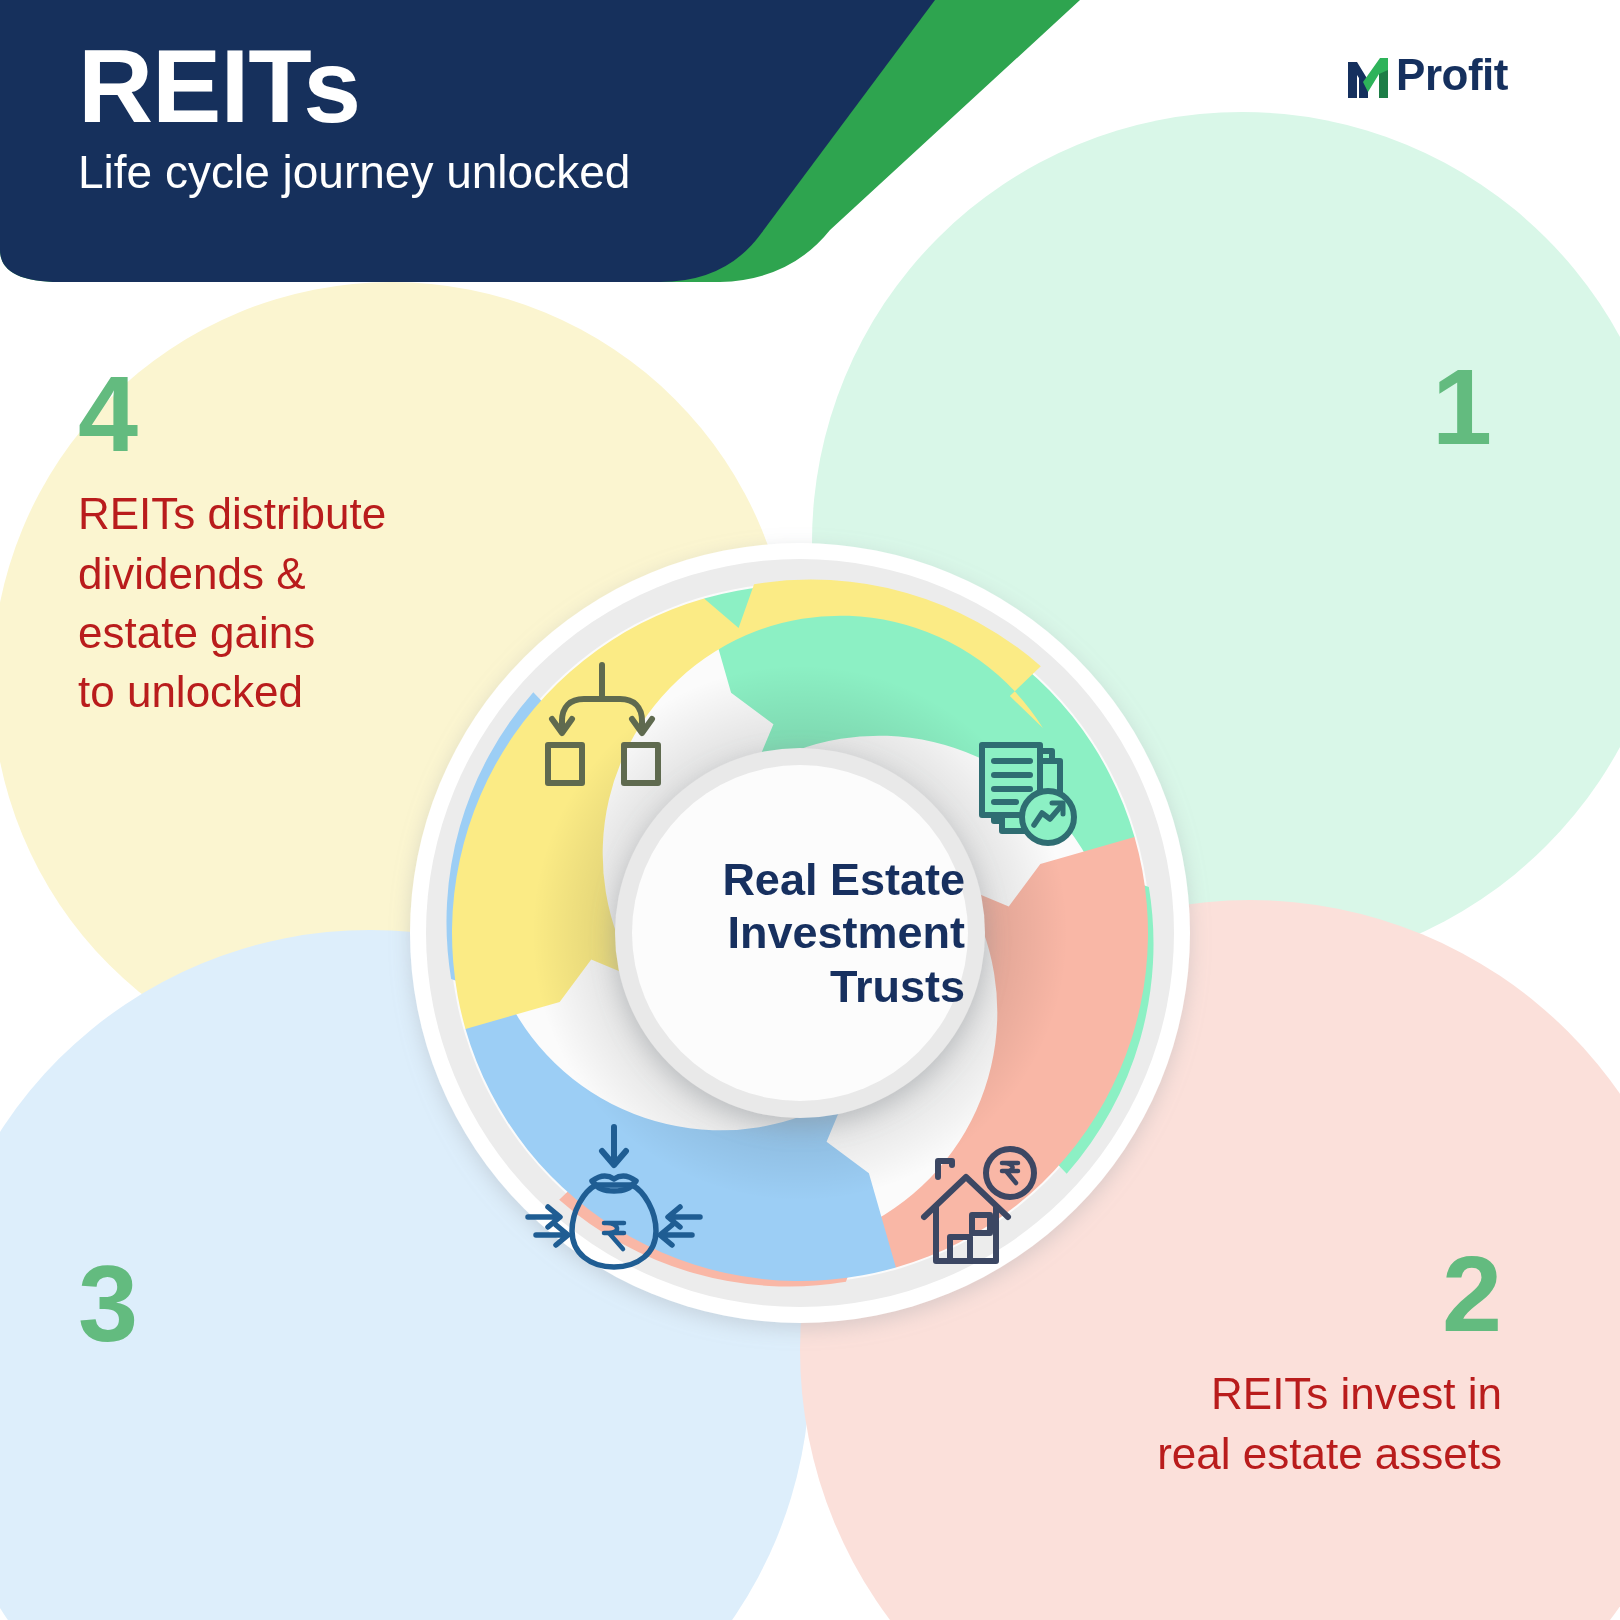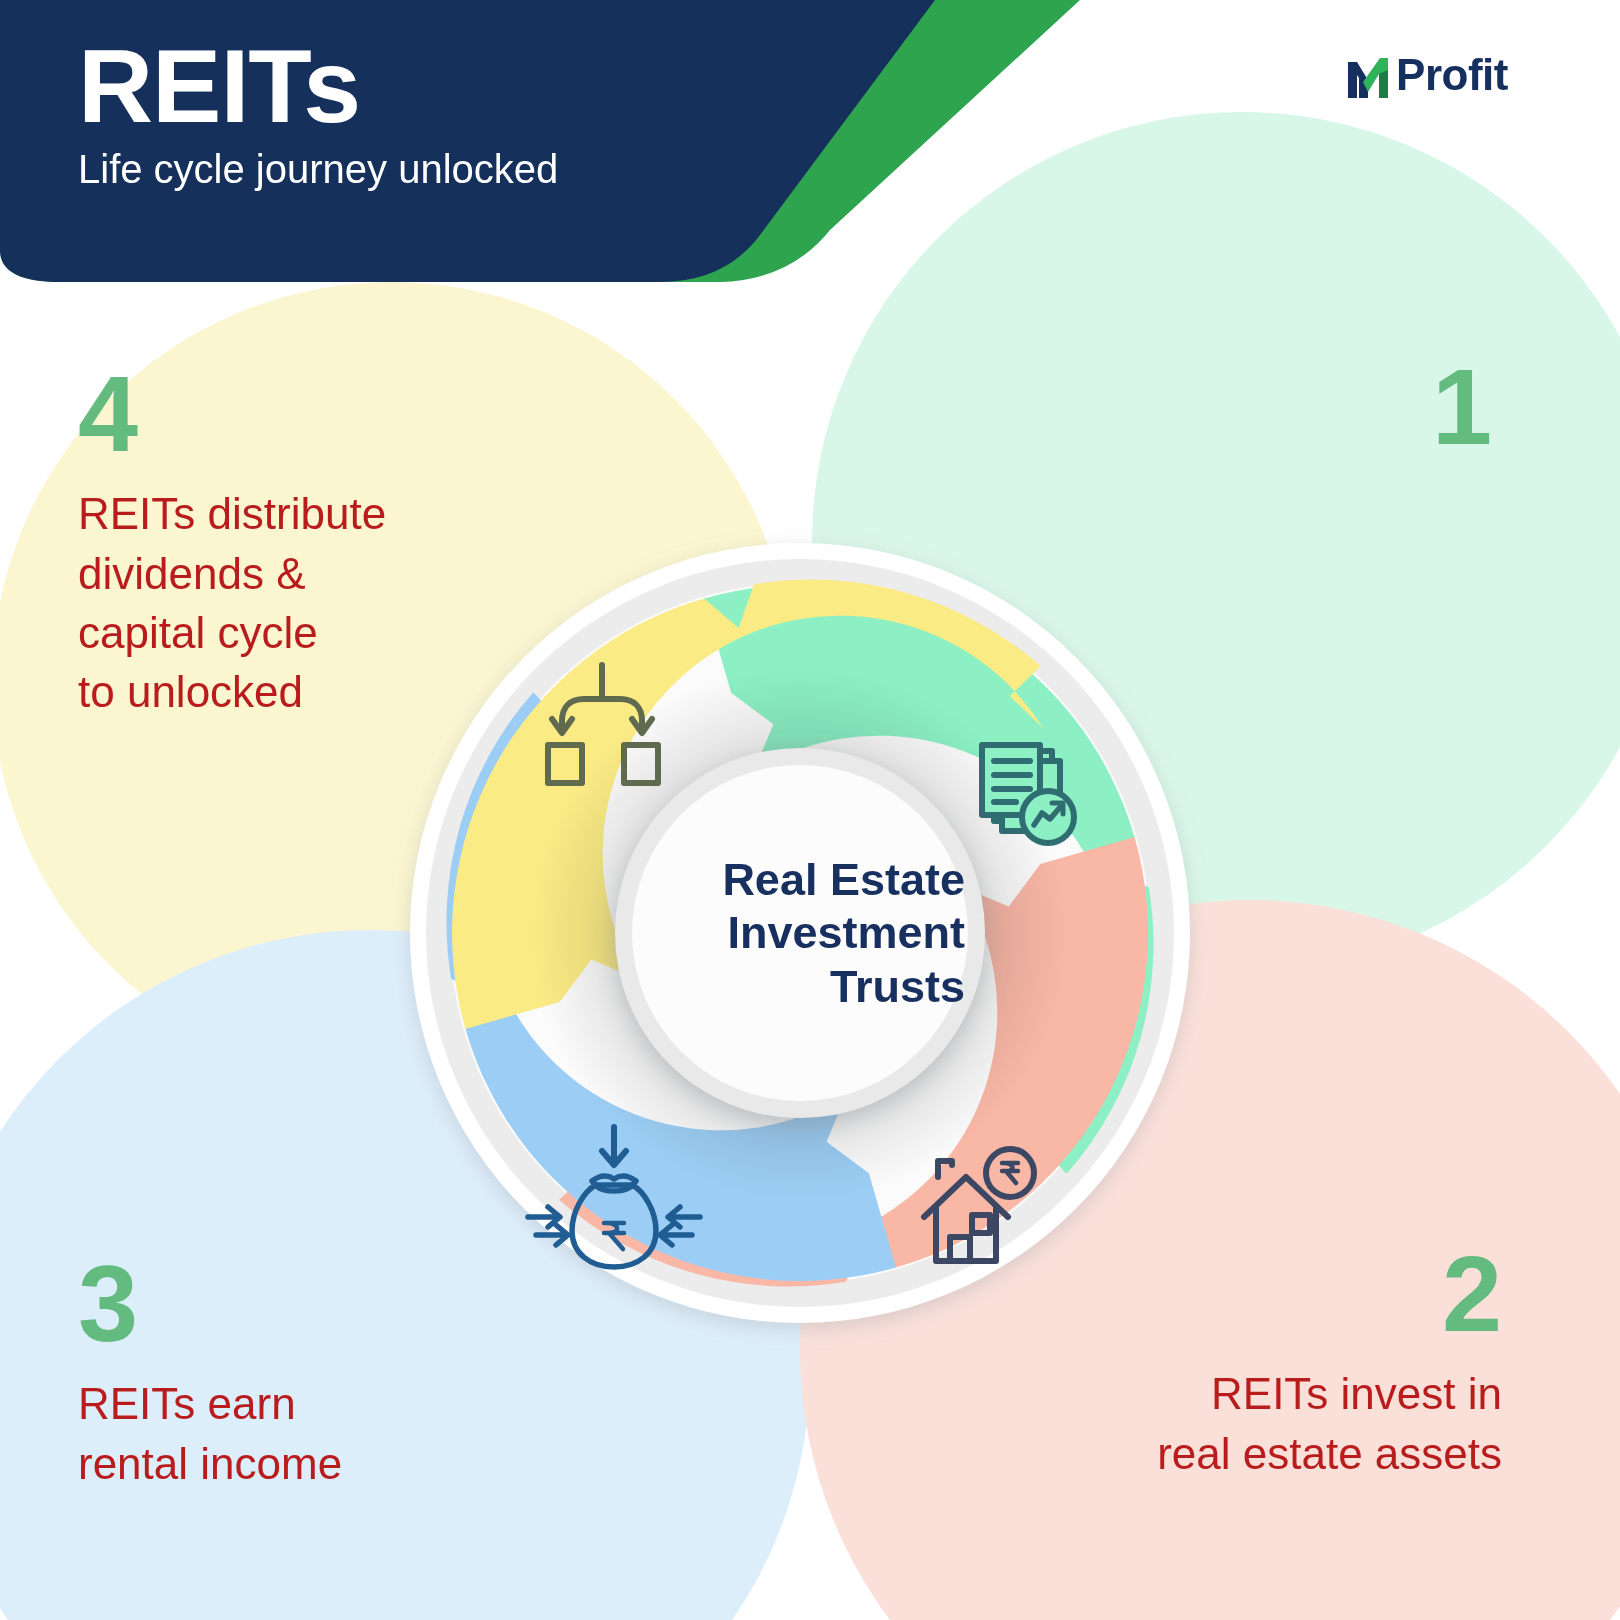--- a/index.html
+++ b/index.html
@@ -24,21 +24,21 @@
     position:absolute;left:0;top:0;width:1080px;height:300px;z-index:5;
   }
   #header-text{
     position:absolute;left:78px;top:34px;z-index:6;color:#ffffff;
   }
   #title{
     font-size:104px;font-weight:bold;line-height:1;letter-spacing:-1px;
     margin:0 0 8px 0;
   }
   #subtitle{
-    font-size:40px;font-weight:400;line-height:1.15;margin:0;
+    font-size:46px;font-weight:400;line-height:1.15;margin:0;
   }
 
   
   #logo{
     position:absolute;right:112px;top:50px;z-index:7;
     display:flex;align-items:flex-end;
   }
   #logo-text{
     font-size:44px;font-weight:bold;color:#15305e;letter-spacing:-0.5px;
     margin-left:2px;
@@ -103,35 +103,31 @@
       <path d="M35,20 L35,44 L44,44 L44,16 Z" fill="#1d7d46"></path>
     </svg>
     <span id="logo-text">Profit</span>
   </div>
 
   <div class="quad" id="quad-4">
     <div class="qnum">4</div>
     <div class="qtext">
       <span>REITs distribute</span><br>
       <span>dividends &amp;</span><br>
-      <span>capital cycle</span><br>
+      <span>estate gains</span><br>
       <span>to unlocked</span>
     </div>
   </div>
 
   <div class="quad" id="quad-1">
     <div class="qnum">1</div>
   </div>
 
   <div class="quad" id="quad-3">
     <div class="qnum">3</div>
-    <div class="qtext">
-      <span>REITs earn</span><br>
-      <span>rental income</span>
-    </div>
   </div>
 
   <div class="quad" id="quad-2">
     <div class="qnum">2</div>
     <div class="qtext">
       <span>REITs invest in</span><br>
       <span>real estate assets</span>
     </div>
   </div>
 

